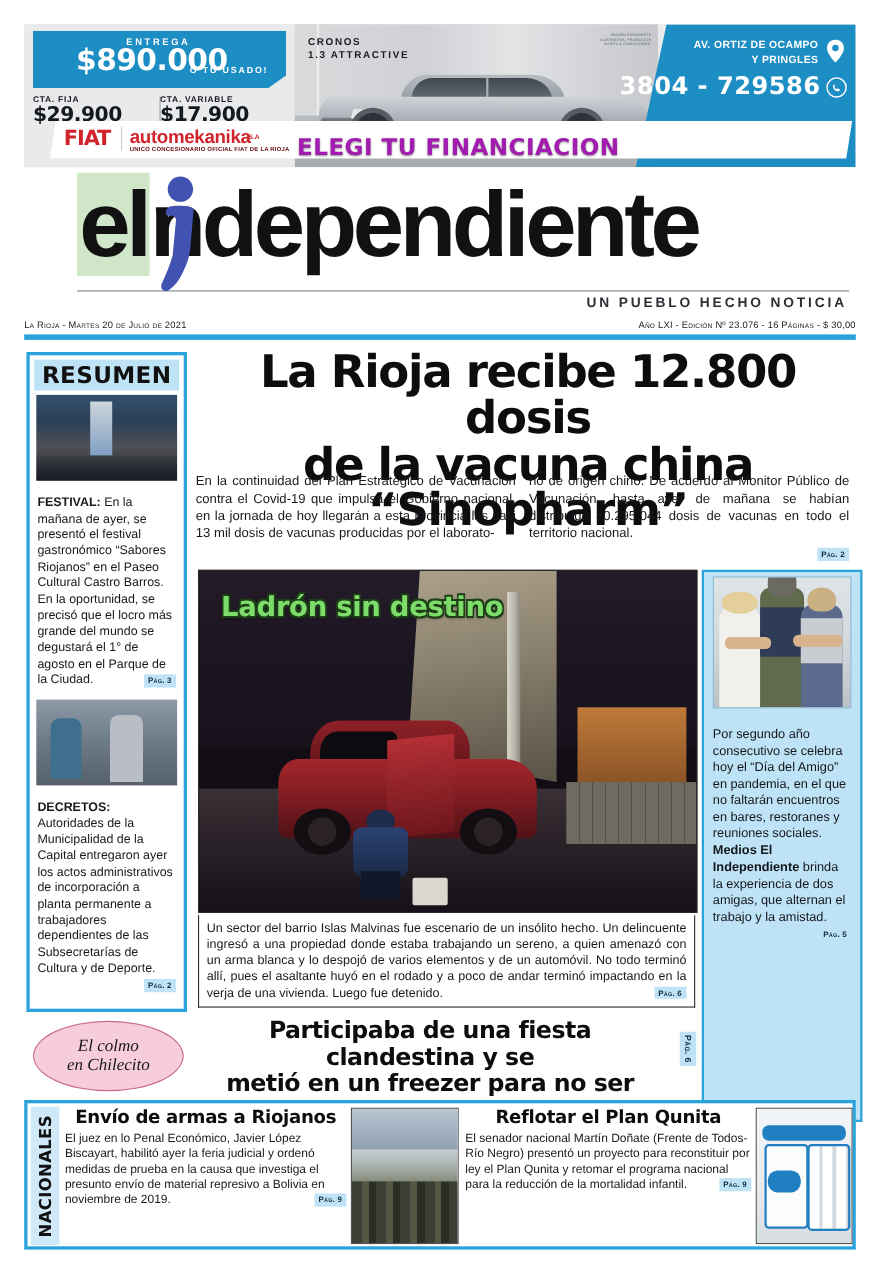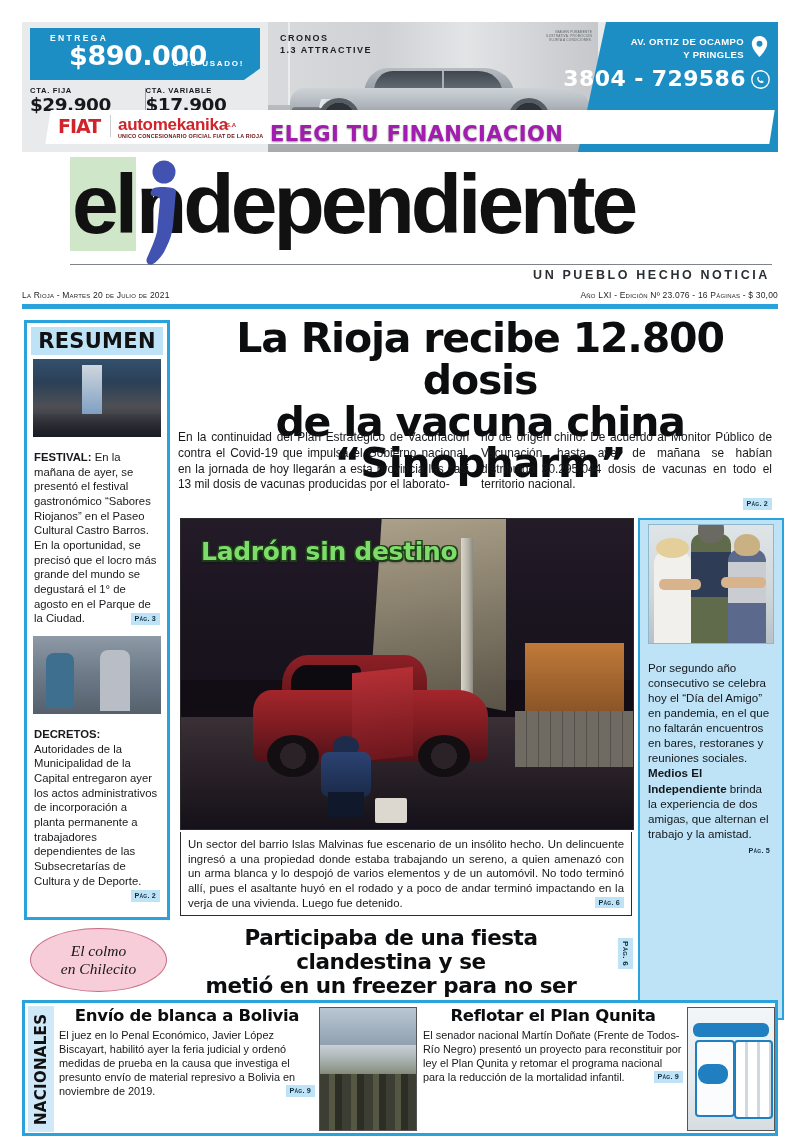--- a/index.html
+++ b/index.html
@@ -18,21 +18,21 @@
   }
   .ad-left{
     position:absolute;left:0;top:0;width:246px;height:130px;background:#e9eaec;
   }
   .ad-entrega{
     position:absolute;left:8px;top:6px;width:230px;height:52px;
     background:#1c8ec4;
     clip-path:polygon(0 0,100% 0,100% 78%,93% 100%,0 100%);
   }
   .ad-entrega .lbl{
-    position:absolute;left:0;right:22px;top:5px;
+    position:absolute;left:0;right:22px;top:5px;text-align:center;
     color:#fff;font-size:8.5px;font-weight:bold;letter-spacing:2.4px;padding-left:20px;
   }
   .ad-entrega .amt{
     position:absolute;left:0;right:14px;top:12px;text-align:center;
     color:#fff;font-size:27px;font-weight:bold;letter-spacing:-0.5px;
     font-family:"DejaVu Sans", sans-serif;
   }
   .ad-entrega .sub{
     position:absolute;right:16px;bottom:12px;
     color:#fff;font-size:8px;font-weight:bold;letter-spacing:1.7px;
@@ -630,21 +630,21 @@
     <div>metió en un freezer para no ser detenido</div>
   </div>
   <div class="pag-vert">Pág. 6</div>
 
   <div class="nac">
     <div class="nac-tab">
       <span>NACIONALES</span>
     </div>
 
     <div class="nac-col" style="left:34px;width:256px;">
-      <div class="nac-hl">Envío de blanca a Bolivia</div>
+      <div class="nac-hl">Envío de armas a Riojanos</div>
       <div class="nac-body">
         <span>El juez en lo Penal Económico, Javier López Biscayart, habilitó ayer la feria judicial y ordenó medidas de prueba en la causa que investiga el presunto envío de material represivo a Bolivia en noviembre de 2019.</span>
         <span class="pag" style="float:right;margin-top:1px;">Pág. 9</span>
       </div>
     </div>
     <div class="nac-photo" style="left:294px;width:96px;">
       <div class="np-riot"></div>
     </div>
 
     <div class="nac-col" style="left:398px;width:260px;">

